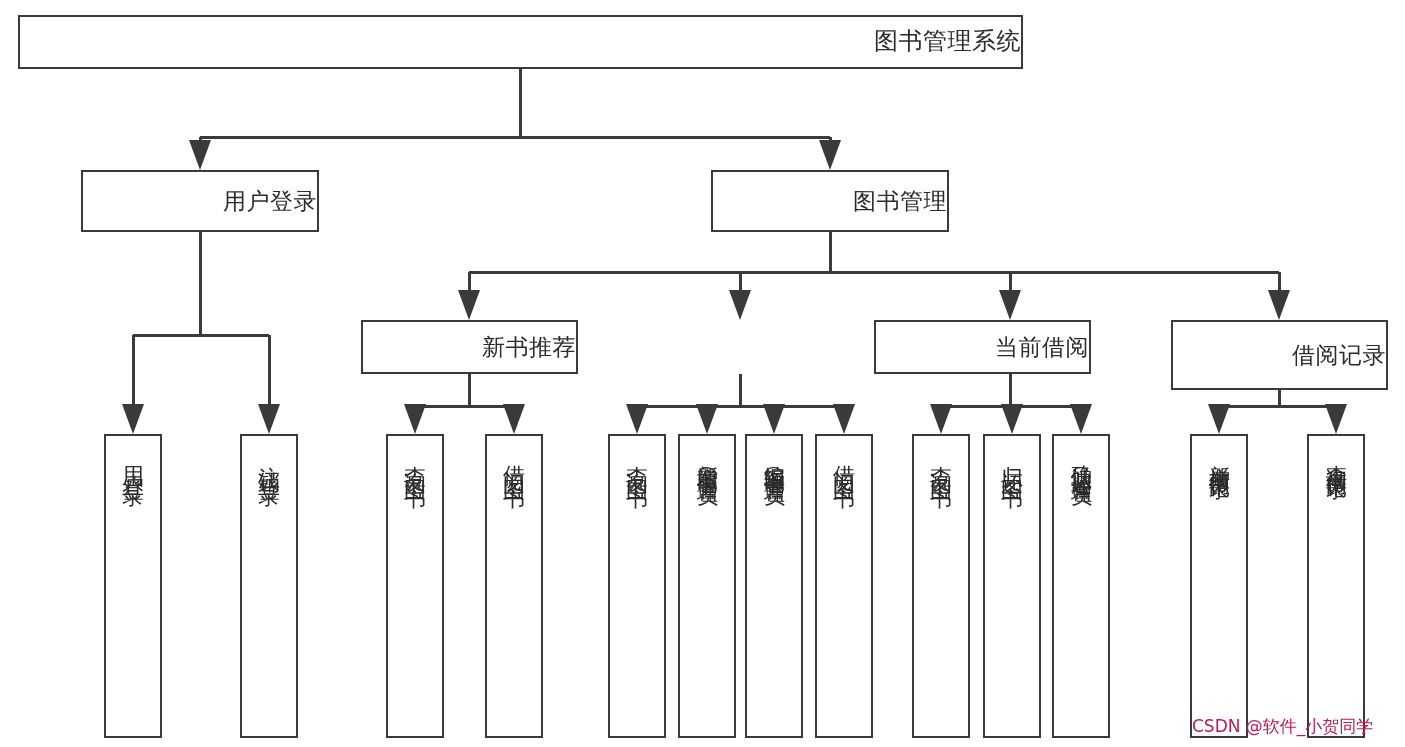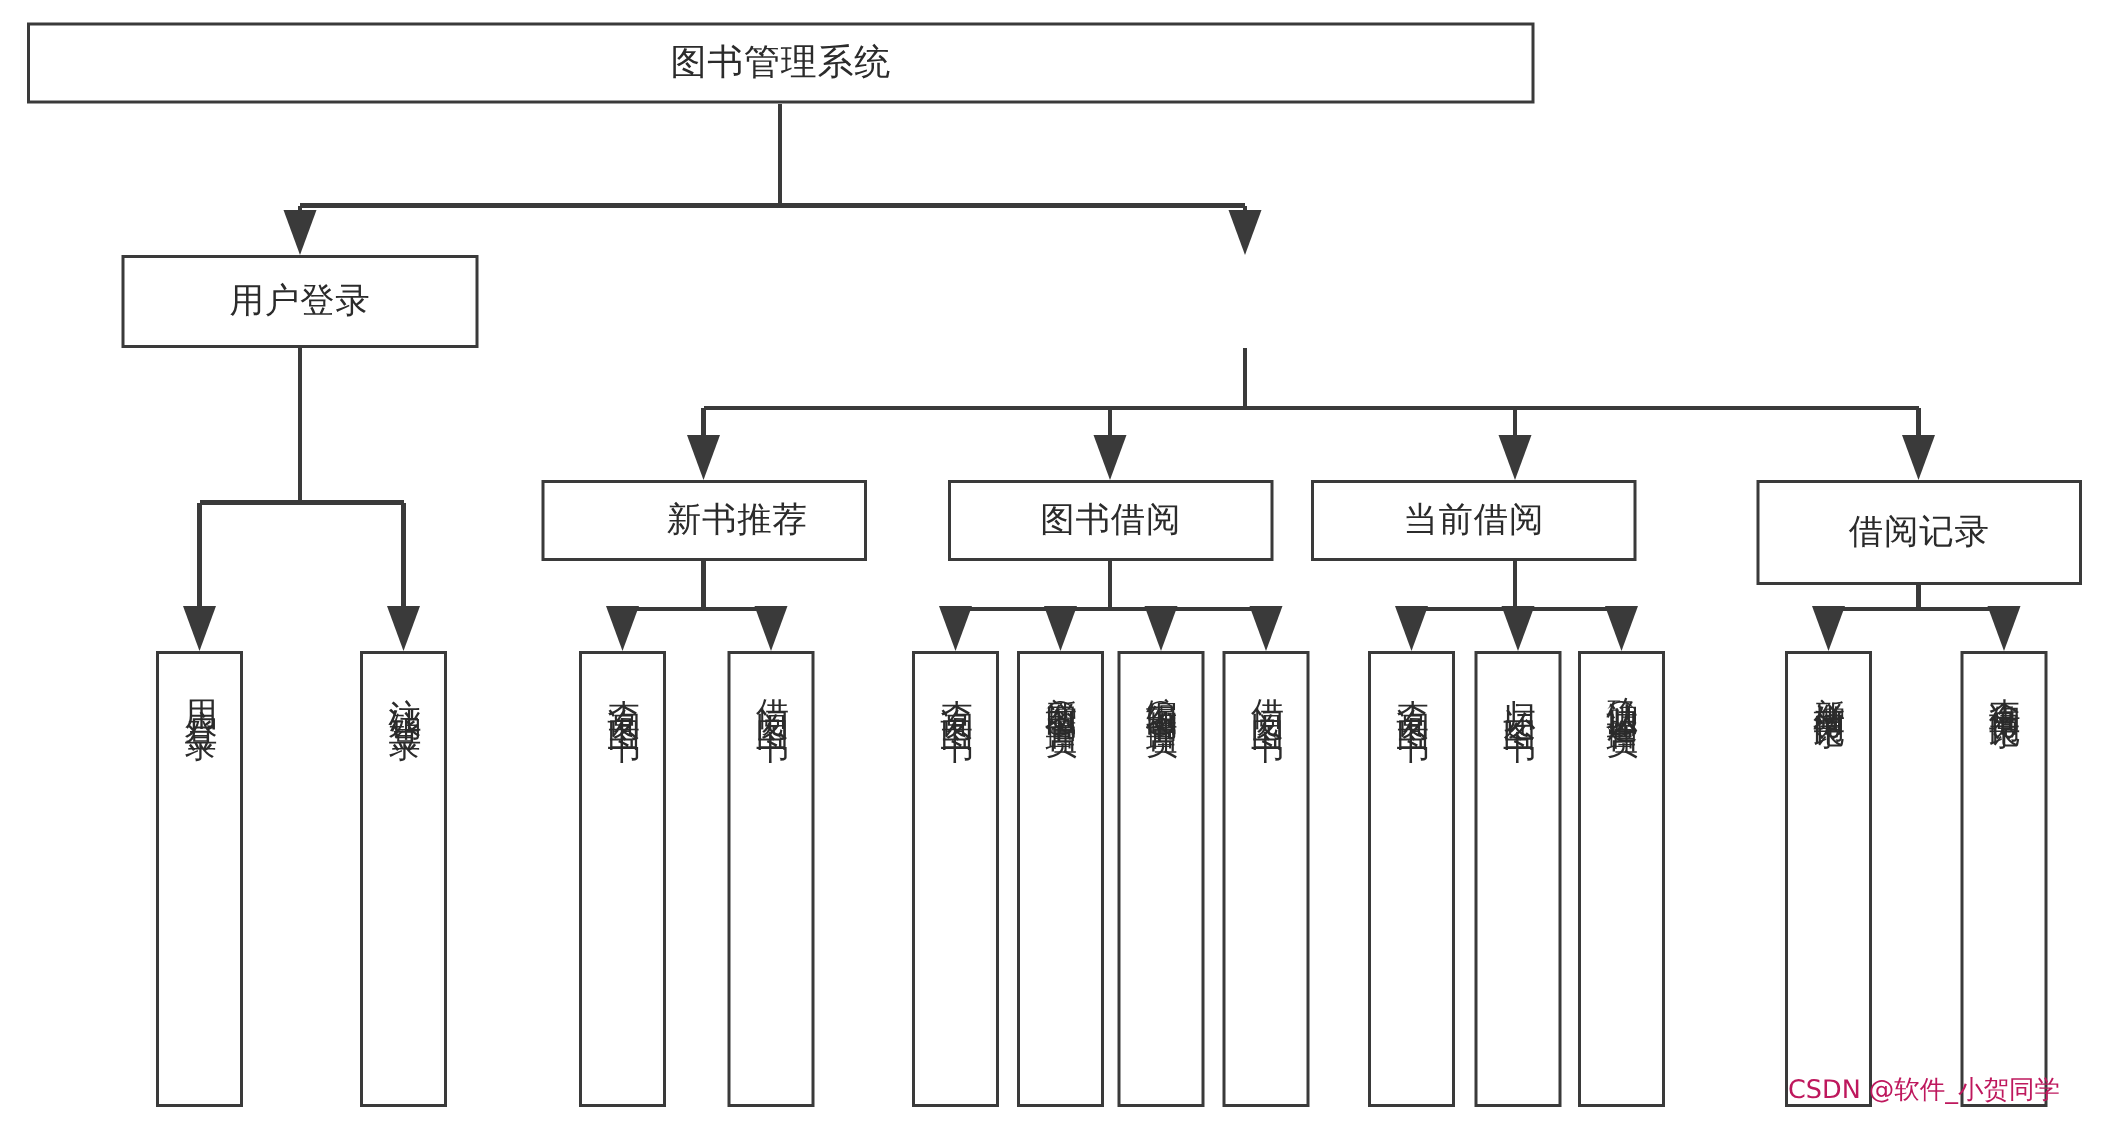--- a/index.html
+++ b/index.html
@@ -26,21 +26,21 @@
     height: 747px;
     pointer-events: none;
   }
   .node {
     position: absolute;
     box-sizing: border-box;
     border: 2.5px solid #3a3a3a;
     background: #ffffff;
     display: flex;
     align-items: center;
-    justify-content: center;
+    justify-content: flex-end;
     color: #2b2b2b;
   }
   .node-label {
     display: block;
     text-align: center;
     line-height: 1.15;
     letter-spacing: 0.5px;
   }
   
   .node.horiz .node-label {
@@ -126,26 +126,26 @@
       <polygon points="1325,404 1347,404 1336,434" fill="#3a3a3a"></polygon>
     </svg>
 
   <div class="node horiz root" id="node-root" style="left: 18px; top: 15px; width: 1005px; height: 54px;">
     <span class="node-label">图书管理系统</span>
   </div>
 
   <div class="node horiz" id="node-l2-0" style="left: 81px; top: 170px; width: 238px; height: 62px;">
     <span class="node-label">用户登录</span>
   </div>
+  <div class="node horiz" id="node-l2-1" style="left: 711px; top: 170px; width: 238px; height: 62px;">
+    <span class="node-label">图书管理</span>
+  </div>
 
   <div class="node horiz" id="node-l3-0" style="left: 361px; top: 320px; width: 217px; height: 54px; padding-left: 44px;">
     <span class="node-label">新书推荐</span>
-  </div>
-  <div class="node horiz" id="node-l3-1" style="left: 632px; top: 320px; width: 217px; height: 54px;">
-    <span class="node-label">图书借阅</span>
   </div>
   <div class="node horiz" id="node-l3-2" style="left: 874px; top: 320px; width: 217px; height: 54px;">
     <span class="node-label">当前借阅</span>
   </div>
   <div class="node horiz" id="node-l3-3" style="left: 1171px; top: 320px; width: 217px; height: 70px;">
     <span class="node-label">借阅记录</span>
   </div>
 
   <div class="node vert" id="node-leaf-0" style="left: 104px; top: 434px; width: 58px; height: 304px;">
     <span class="node-label">用户登录</span>

